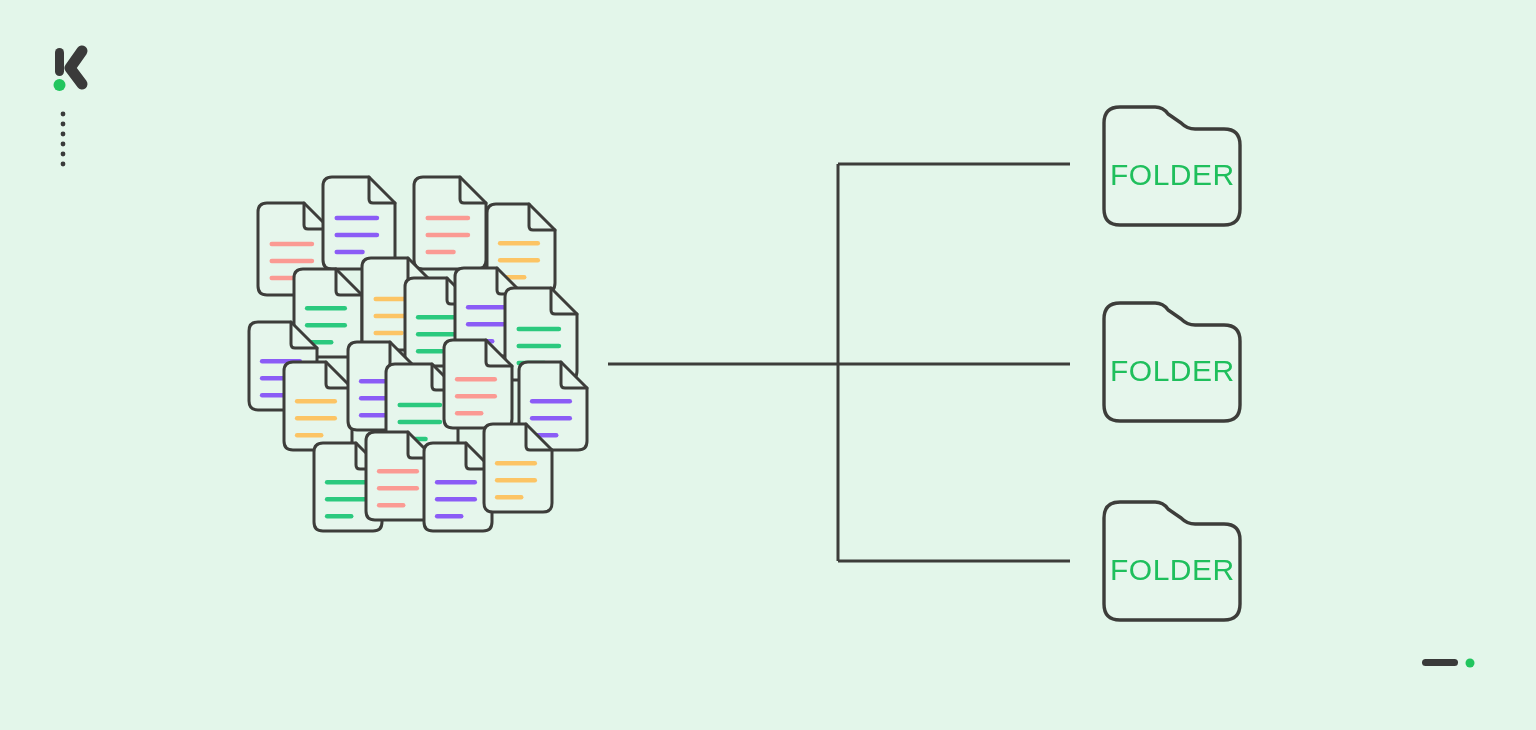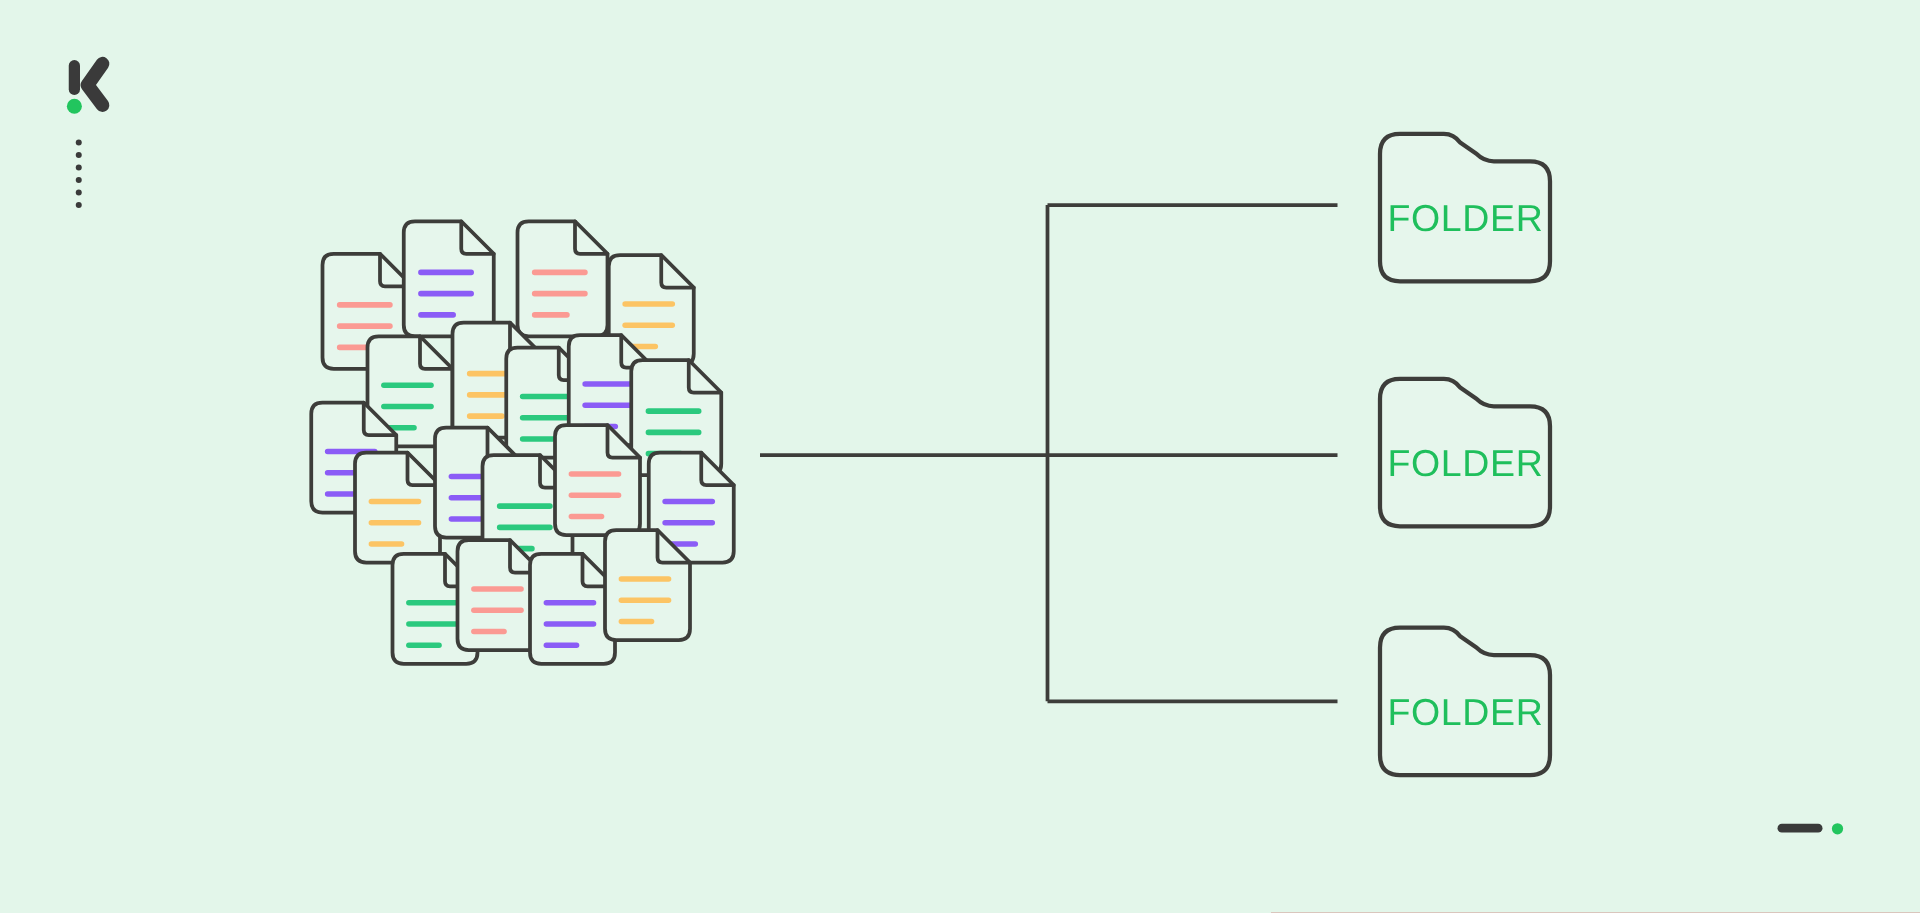--- a/index.html
+++ b/index.html
@@ -7,21 +7,21 @@
     padding: 0;
     background: #e3f6ea;
   }
   body {
     font-family: "Liberation Sans", sans-serif;
   }
   #stage {
     position: relative;
     width: 1536px;
     height: 730px;
-    background: #b91c1c;
+    background: #7dd3fc;
     overflow: hidden;
   }
   #scene {
     position: absolute;
     inset: 0;
     width: 1536px;
     height: 730px;
     display: block;
   }
   .folder-label {

